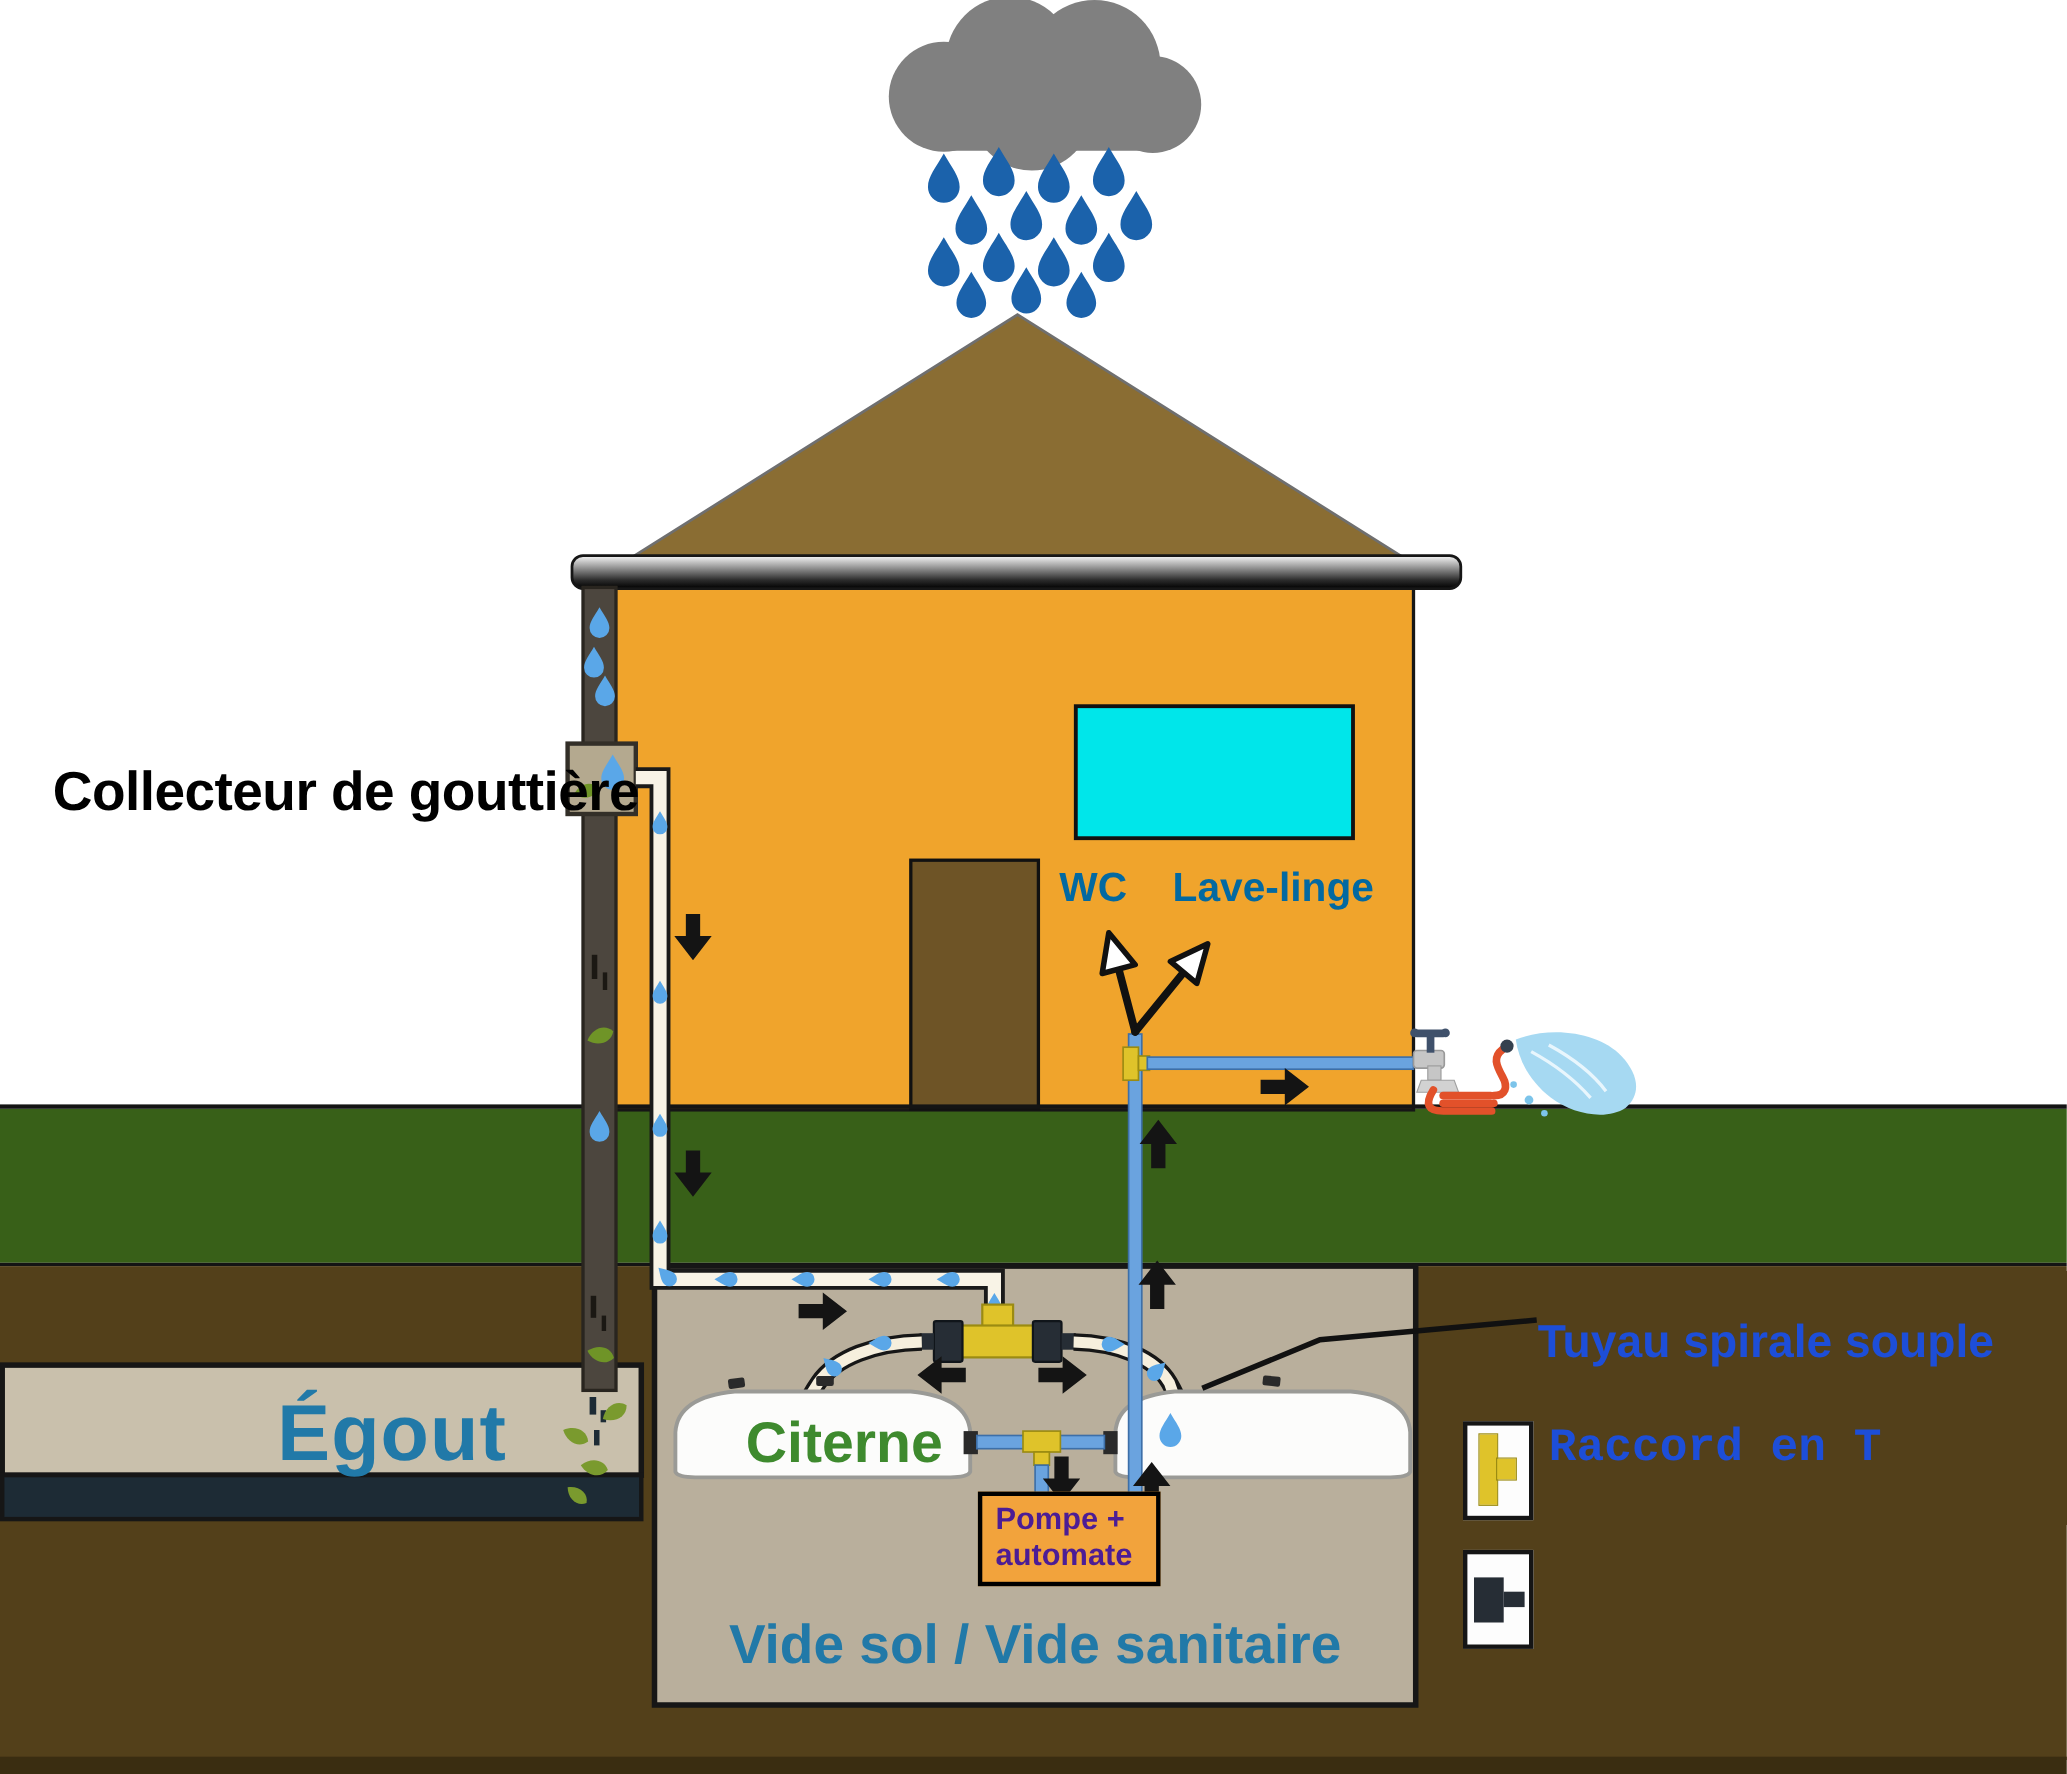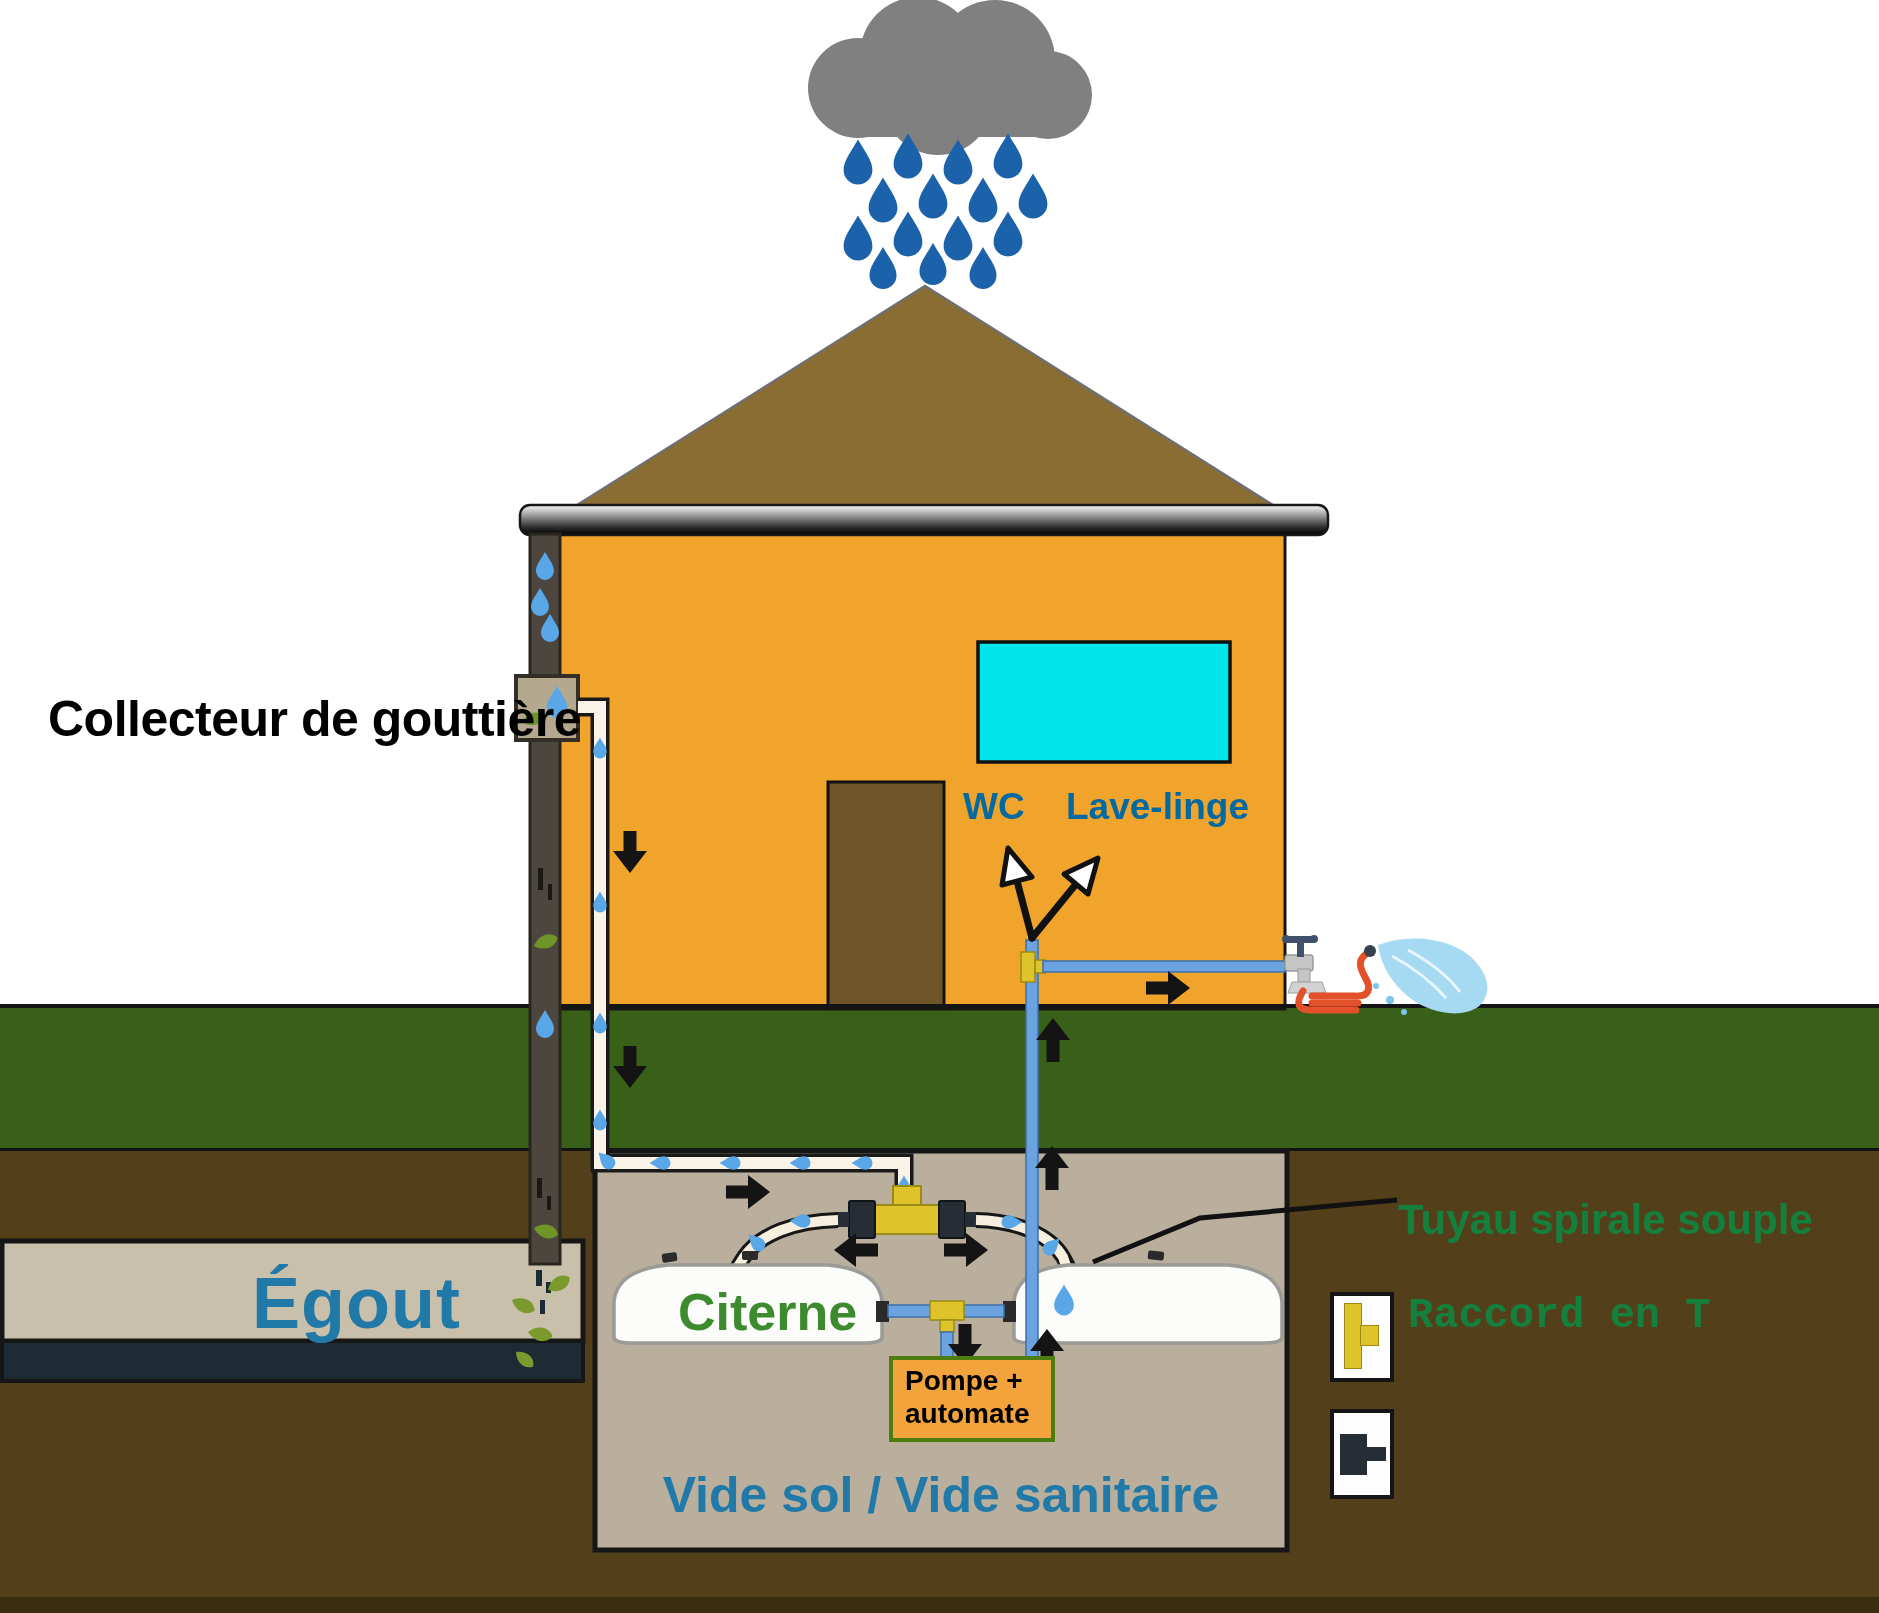--- a/index.html
+++ b/index.html
@@ -4,25 +4,25 @@
 <style>
   html,body{margin:0;padding:0;background:#fff;}
   .scene{position:relative;width:1879px;height:1613px;background:#ffffff;overflow:hidden;
          font-family:"Liberation Sans",sans-serif;font-weight:bold;}
   .scene svg.layer{position:absolute;left:0;top:0;}
   .abs{position:absolute;white-space:nowrap;}
   .lbl-gray{color:#000000;font-size:50px;letter-spacing:-0.5px;}
   .lbl-red{color:#0369a1;font-size:37px;text-align:center;}
   .lbl-blue{color:#2179a8;}
   .lbl-green{color:#3e8a2e;font-size:52px;}
-  .lbl-white{color:#15803d;font-size:42px;}
+  .lbl-white{color:#1d4ed8;font-size:42px;}
   .sewer-lbl{font-size:72px;letter-spacing:1px;}
   .basement-lbl{font-size:50px;text-align:center;}
   .pump-box{position:absolute;left:889px;top:1356px;width:146px;height:74px;background:#f2a33c;
-            border:4px solid #4d7c0f;color:#000000;font-size:28px;line-height:33px;padding:4px 0 0 12px;}
+            border:4px solid #000000;color:#4c1d95;font-size:28px;line-height:33px;padding:4px 0 0 12px;}
   .legend-box{position:absolute;width:56px;height:82px;background:#fdfdfd;border:4px solid #151515;}
   .legend-box span{position:absolute;display:block;}
   .tee-v{left:11px;top:8px;width:16px;height:64px;background:#dfc32a;outline:1px solid #9b8b12;}
   .tee-arm{left:27px;top:30px;width:17px;height:19px;background:#dfc32a;outline:1px solid #9b8b12;}
   .red-block{left:6px;top:21px;width:27px;height:41px;background:#262d35;}
   .red-arm{left:33px;top:34px;width:19px;height:14px;background:#262d35;}
 </style>
 </head>
 <body>
 

